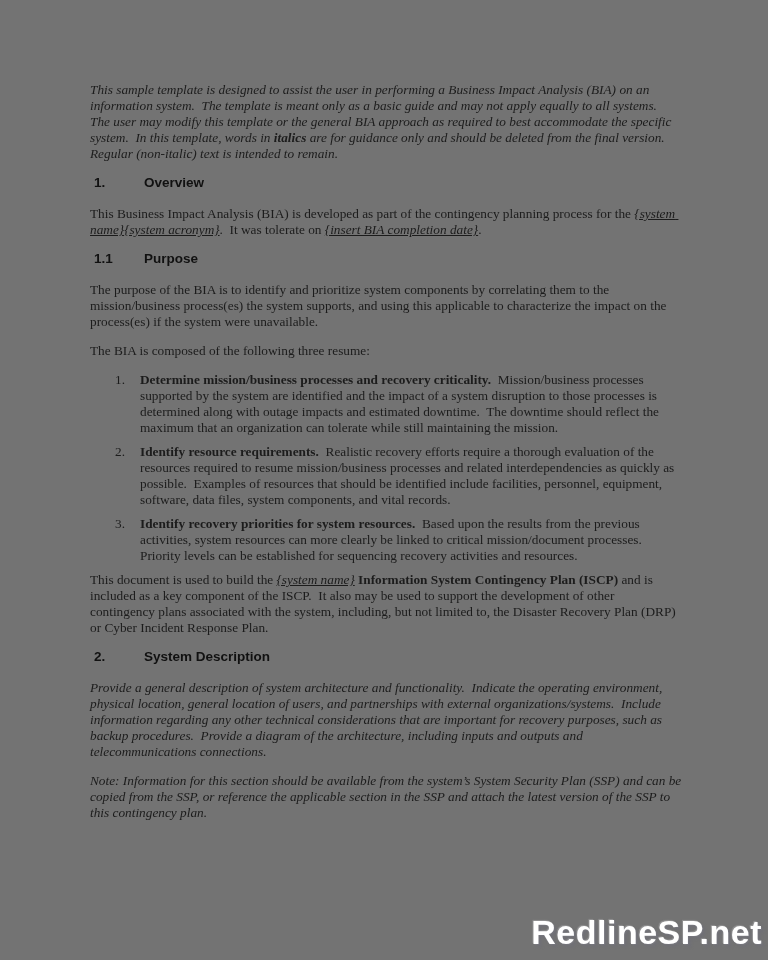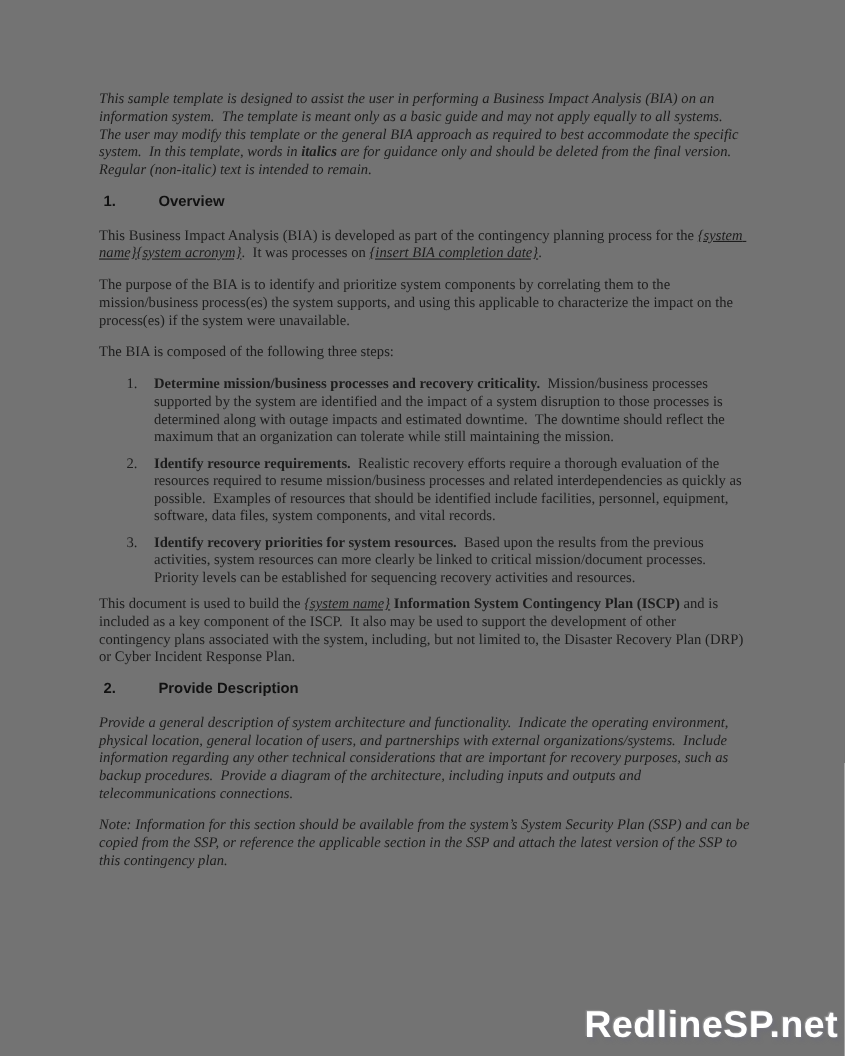--- a/index.html
+++ b/index.html
@@ -52,34 +52,35 @@
       -1px -1px 1px rgba(205,205,210,0.35);
   }
 </style>
 </head>
 <body>
 
 <div class="page">
   <div class="content" id="doc-content">
       <p class="para italic"><span>This sample template is designed to assist the user in performing a Business Impact Analysis (BIA) on an information system.  The template is meant only as a basic guide and may not apply equally to all systems.  The user may modify this template or the general BIA approach as required to best accommodate the specific system.  In this template, words in </span><span class="run-b">italics</span><span> are for guidance only and should be deleted from the final version.  Regular (non-italic) text is intended to remain.</span></p>
       <div class="heading"><span class="h-num">1.</span><span>Overview</span></div>
-      <p class="para"><span>This Business Impact Analysis (BIA) is developed as part of the contingency planning process for the </span><span class="run-iu">{system name}</span><span class="run-iu">{system acronym}</span><span>.  It was processes on </span><span class="run-iu">{insert BIA completion date}</span><span>.</span></p>
+      <p class="para"><span>This Business Impact Analysis (BIA) is developed as part of the contingency planning process for the </span><span class="run-iu">{system name}</span><span class="run-iu">{system acronym}</span><span>.  It was tolerate on </span><span class="run-iu">{insert BIA completion date}</span><span>.</span></p>
+      <div class="heading"><span class="h-num">1.1</span><span>Purpose</span></div>
       <p class="para"><span>The purpose of the BIA is to identify and prioritize system components by correlating them to the mission/business process(es) the system supports, and using this applicable to characterize the impact on the process(es) if the system were unavailable.</span></p>
-      <p class="para"><span>The BIA is composed of the following three steps:</span></p>
+      <p class="para"><span>The BIA is composed of the following three resume:</span></p>
       <div class="list-item">
         <span class="li-num">1.</span>
         <span class="li-body"><span class="run-b">Determine mission/business processes and recovery criticality.</span><span>  Mission/business processes supported by the system are identified and the impact of a system disruption to those processes is determined along with outage impacts and estimated downtime.  The downtime should reflect the maximum that an organization can tolerate while still maintaining the mission.</span></span>
       </div>
       <div class="list-item">
         <span class="li-num">2.</span>
         <span class="li-body"><span class="run-b">Identify resource requirements.</span><span>  Realistic recovery efforts require a thorough evaluation of the resources required to resume mission/business processes and related interdependencies as quickly as possible.  Examples of resources that should be identified include facilities, personnel, equipment, software, data files, system components, and vital records.</span></span>
       </div>
       <div class="list-item">
         <span class="li-num">3.</span>
         <span class="li-body"><span class="run-b">Identify recovery priorities for system resources.</span><span>  Based upon the results from the previous activities, system resources can more clearly be linked to critical mission/document processes.  Priority levels can be established for sequencing recovery activities and resources.</span></span>
       </div>
       <p class="para"><span>This document is used to build the </span><span class="run-iu">{system name}</span><span> </span><span class="run-b">Information System Contingency Plan (ISCP)</span><span> and is included as a key component of the ISCP.  It also may be used to support the development of other contingency plans associated with the system, including, but not limited to, the Disaster Recovery Plan (DRP) or Cyber Incident Response Plan.</span></p>
-      <div class="heading"><span class="h-num">2.</span><span>Provide Description</span></div>
+      <div class="heading"><span class="h-num">2.</span><span>System Description</span></div>
       <p class="para italic"><span>Provide a general description of system architecture and functionality.  Indicate the operating environment, physical location, general location of users, and partnerships with external organizations/systems.  Include information regarding any other technical considerations that are important for recovery purposes, such as backup procedures.  Provide a diagram of the architecture, including inputs and outputs and telecommunications connections.</span></p>
       <p class="para italic"><span>Note: Information for this section should be available from the system’s System Security Plan (SSP) and can be copied from the SSP, or reference the applicable section in the SSP and attach the latest version of the SSP to this contingency plan.</span></p>
     </div>
   <div class="watermark">RedlineSP.net</div>
 </div>
 
 </body></html>

